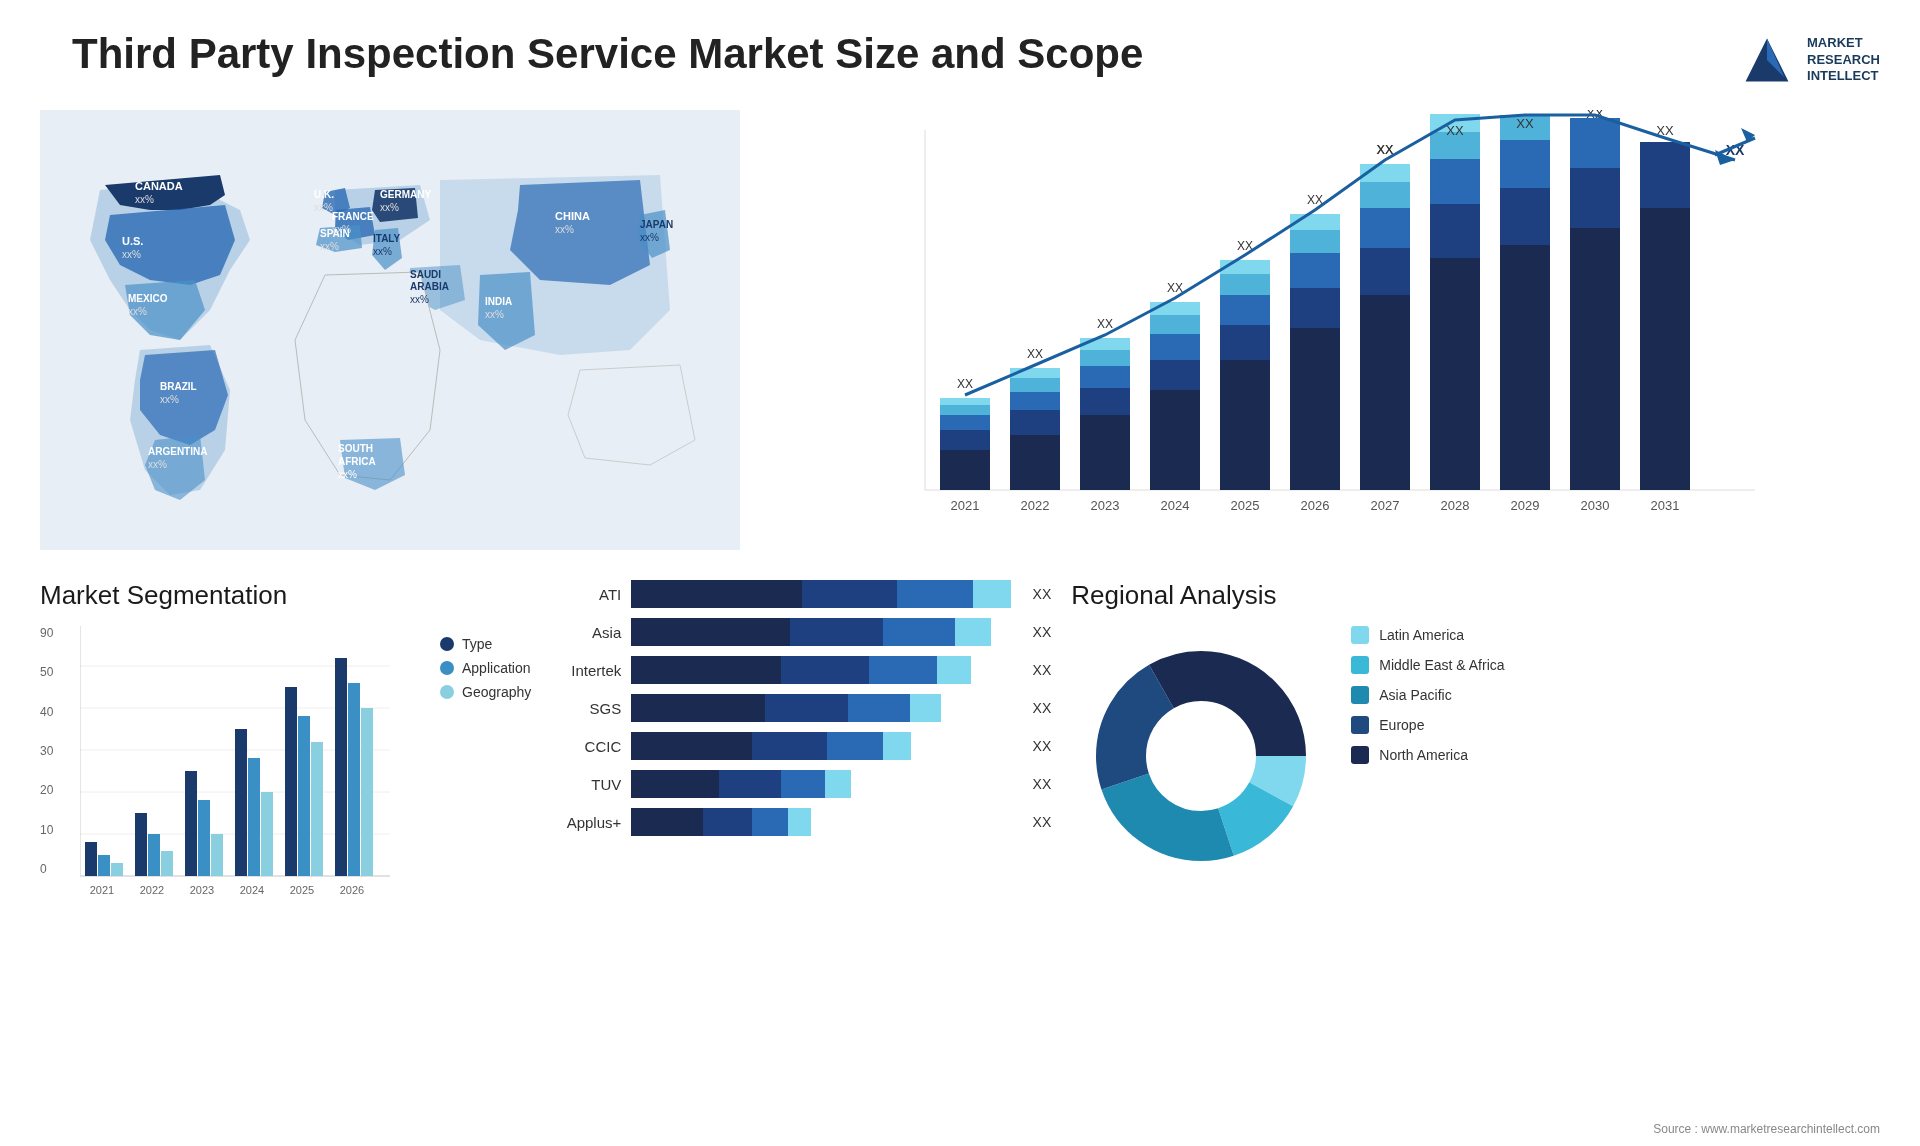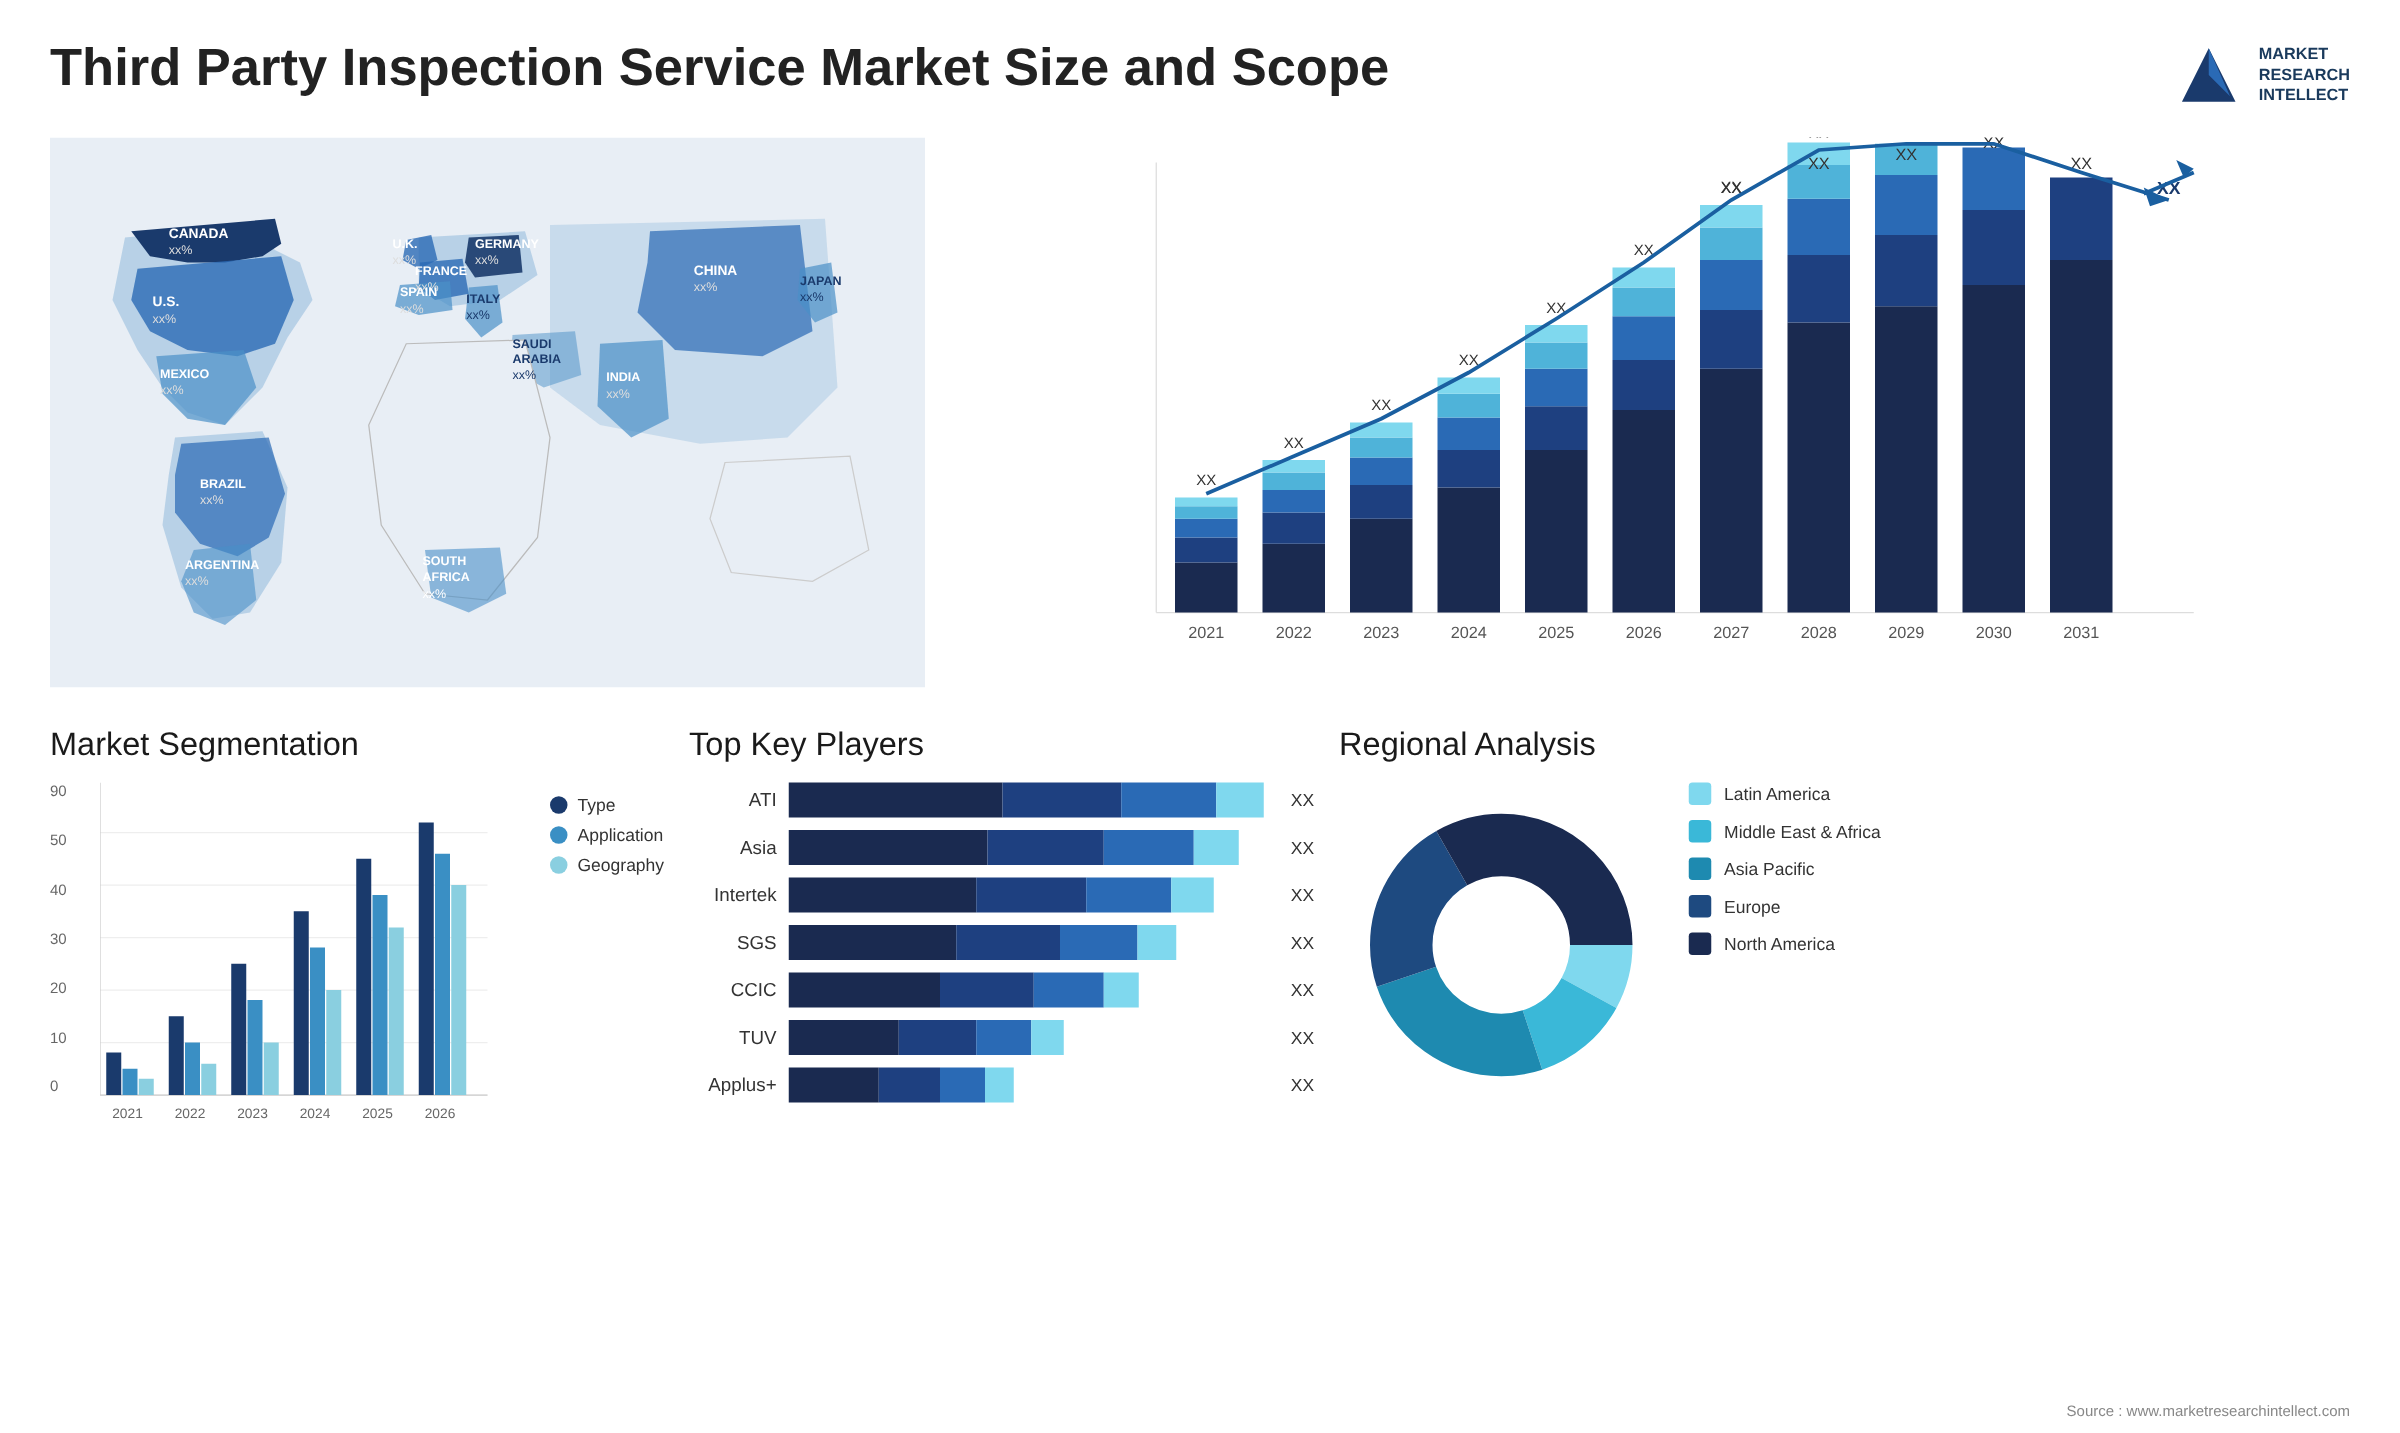--- a/index.html
+++ b/index.html
@@ -15,20 +15,21 @@
       min-height: 1146px;
       padding: 30px 40px;
       position: relative;
     }
     
     .header {
       display: flex;
       justify-content: space-between;
       align-items: flex-start;
       margin-bottom: 20px;
+      margin-left: 32px;
     }
     .page-title {
       font-size: 42px;
       font-weight: 700;
       color: #222;
     }
     .logo-box {
       display: flex;
       align-items: center;
       gap: 10px;
@@ -493,21 +494,20 @@
           </div>
           <div class="legend-item">
             <div class="legend-dot" style="background:#8acfe0;"></div>
             <span>Geography</span>
           </div>
         </div>
       </div>
     </div>
 
     <div class="players-section">
-      <div class="section-title">Top Key Players</div>
       <div class="players-list">
 
         <div class="player-row">
           <div class="player-name">ATI</div>
           <div class="player-bar-container">
             <div class="player-bar" style="width:380px;">
               <div style="width:45%;height:28px;background:#1a2a50;"></div>
               <div style="width:25%;height:28px;background:#1e4080;"></div>
               <div style="width:20%;height:28px;background:#2a6ab5;"></div>
               <div style="width:10%;height:28px;background:#7fd8ee;"></div>

